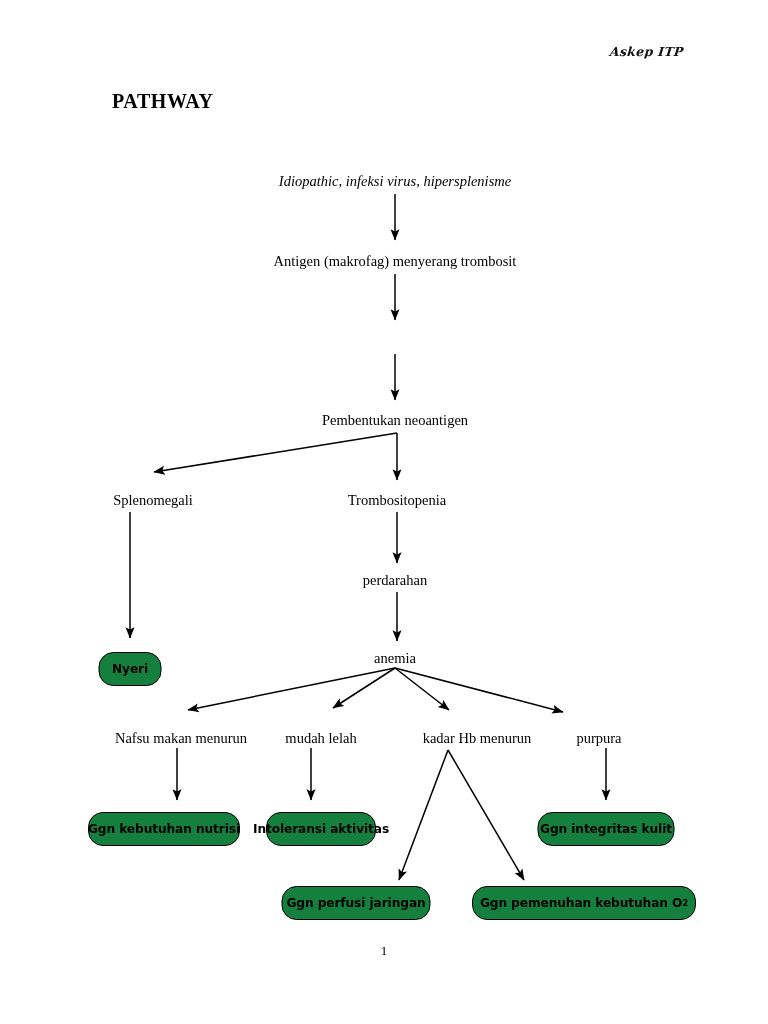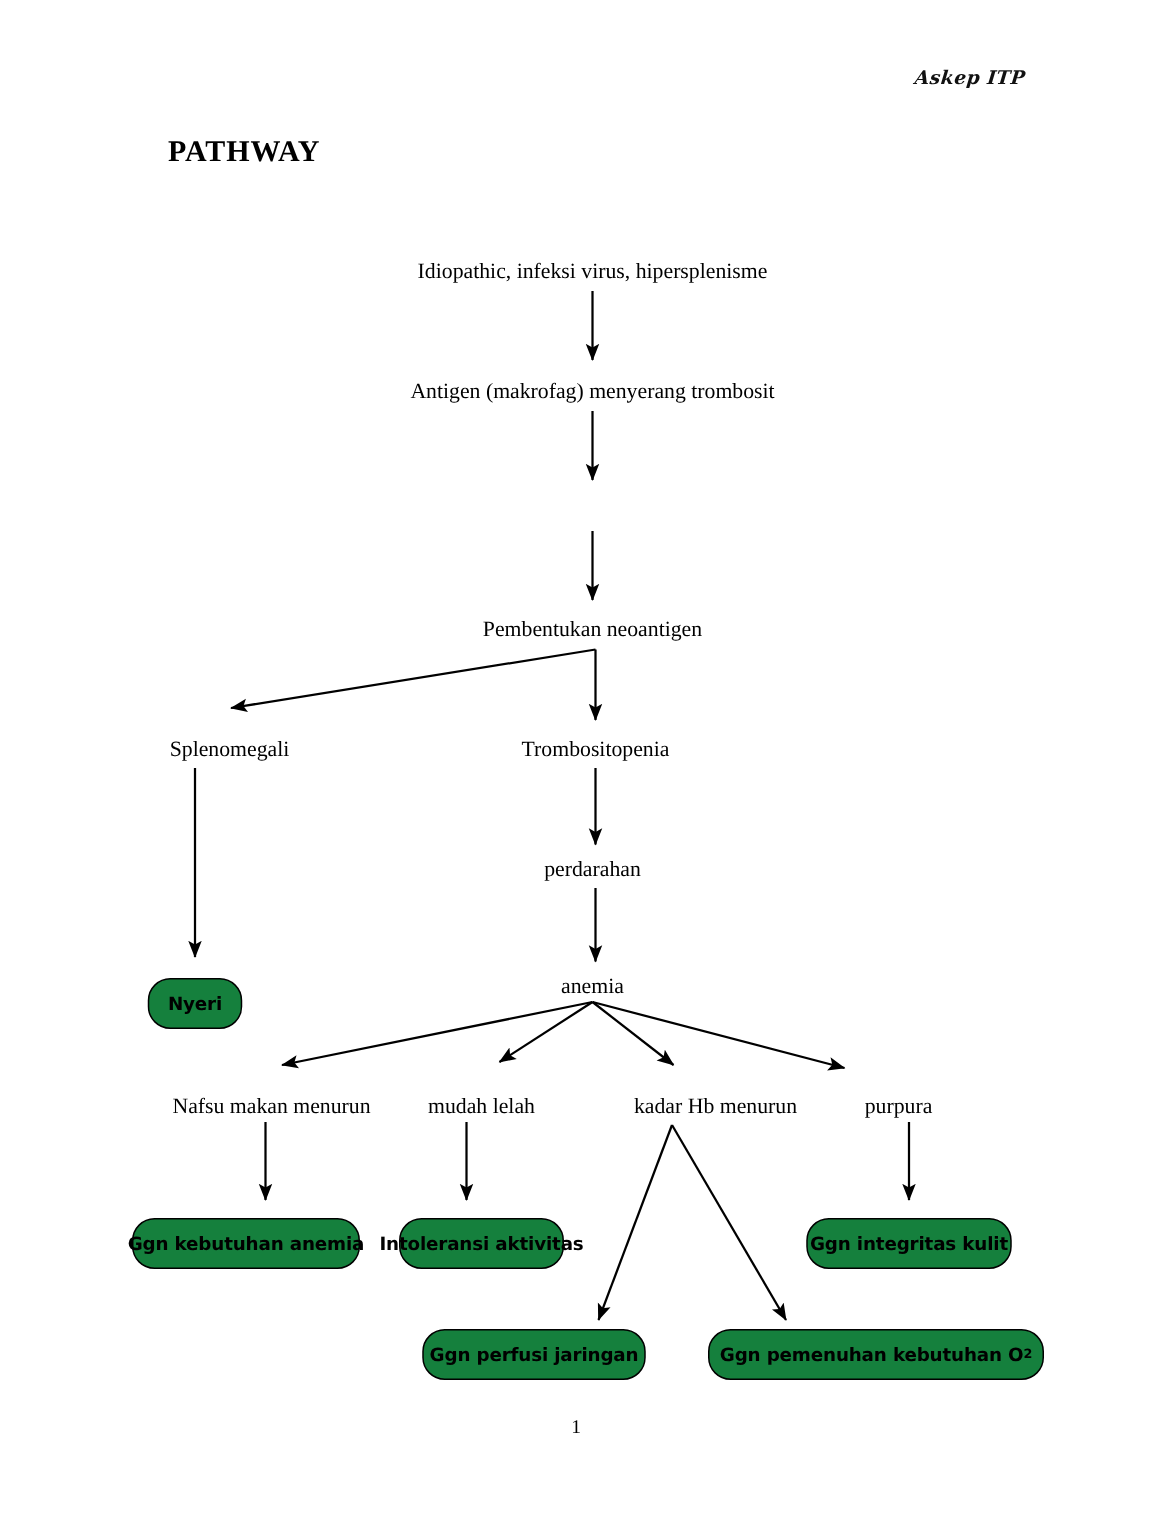--- a/index.html
+++ b/index.html
@@ -149,21 +149,21 @@
 
       <line x1="177" y1="748" x2="177" y2="800"></line>
       <line x1="311" y1="748" x2="311" y2="800"></line>
       <line x1="606" y1="748" x2="606" y2="800"></line>
 
       <line x1="448" y1="750" x2="399" y2="880"></line>
       <line x1="448" y1="750" x2="524" y2="880"></line>
     </g>
   </svg>
 
-  <div class="node" style="left:395px; top:174px;">Idiopathic, infeksi virus, hipersplenisme</div>
+  <div class="node" style="left:395px; top:174px;font-style:italic;">Idiopathic, infeksi virus, hipersplenisme</div>
 
   <div class="node" style="left:395px; top:254px;">Antigen (makrofag) menyerang trombosit</div>
 
 
   <div class="node" style="left:395px; top:413px;">Pembentukan neoantigen</div>
 
   <div class="node" style="left:153px; top:493px;">Splenomegali</div>
 
   <div class="node" style="left:397px; top:493px;">Trombositopenia</div>
 
@@ -174,21 +174,21 @@
   <div class="node" style="left:181px; top:731px;">Nafsu makan menurun</div>
 
   <div class="node" style="left:321px; top:731px;">mudah lelah</div>
 
   <div class="node" style="left:477px; top:731px;">kadar Hb menurun</div>
 
   <div class="node" style="left:599px; top:731px;">purpura</div>
 
   <div class="dx-box" style="left:130px; top:652px; width:63px;">Nyeri</div>
 
-  <div class="dx-box" style="left:164px; top:812px; width:152px;">Ggn kebutuhan anemia</div>
+  <div class="dx-box" style="left:164px; top:812px; width:152px;">Ggn kebutuhan nutrisi</div>
 
   <div class="dx-box" style="left:321px; top:812px; width:110px;">Intoleransi aktivitas</div>
 
   <div class="dx-box" style="left:589px; top:812px; width:137px;margin-left:17px;">Ggn integritas kulit</div>
 
   <div class="dx-box" style="left:356px; top:886px; width:149px;">Ggn perfusi jaringan</div>
 
   <div class="dx-box" style="left:584px; top:886px; width:224px;">
     <span>Ggn pemenuhan kebutuhan O</span>
       <sup>2</sup>

